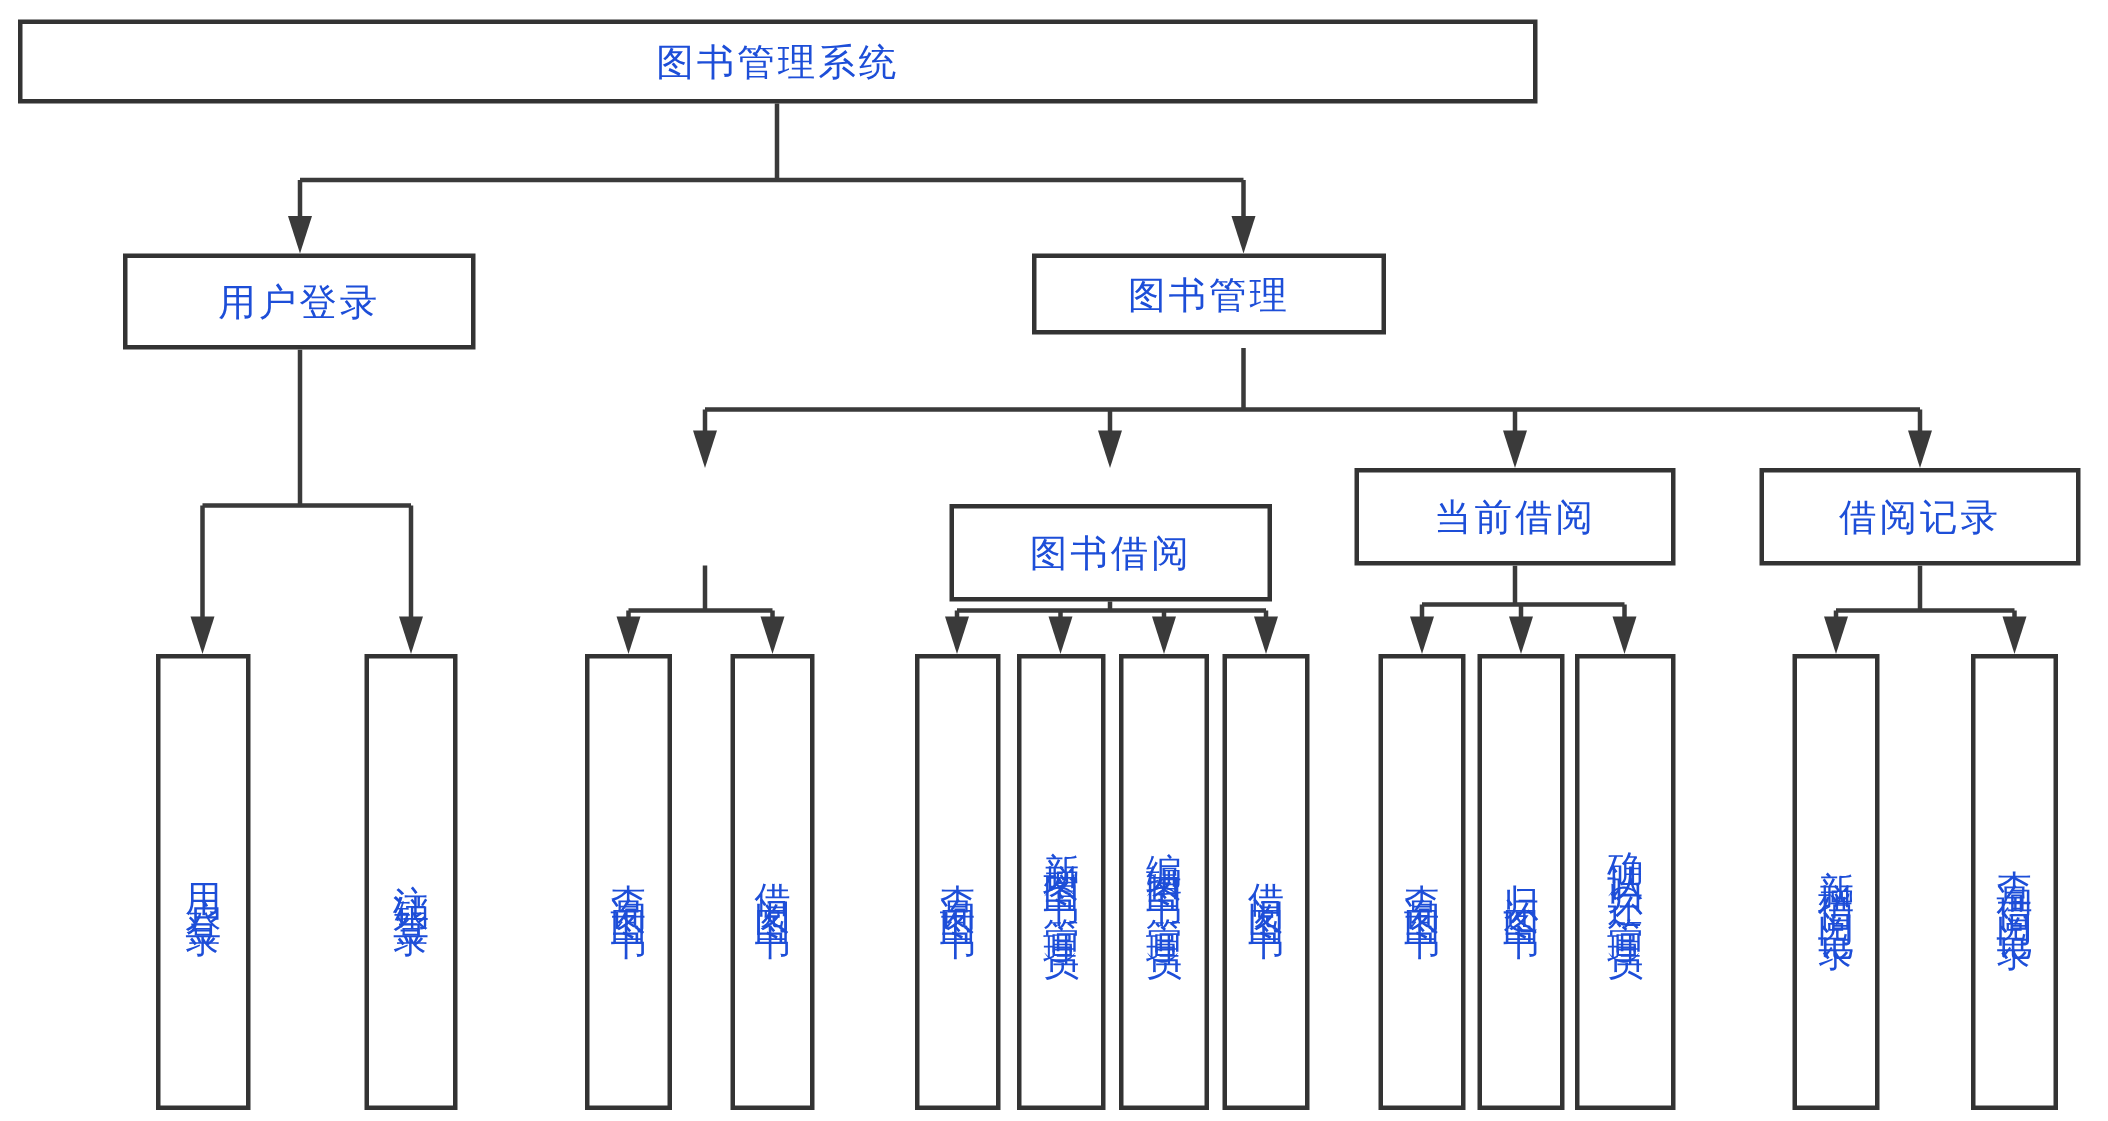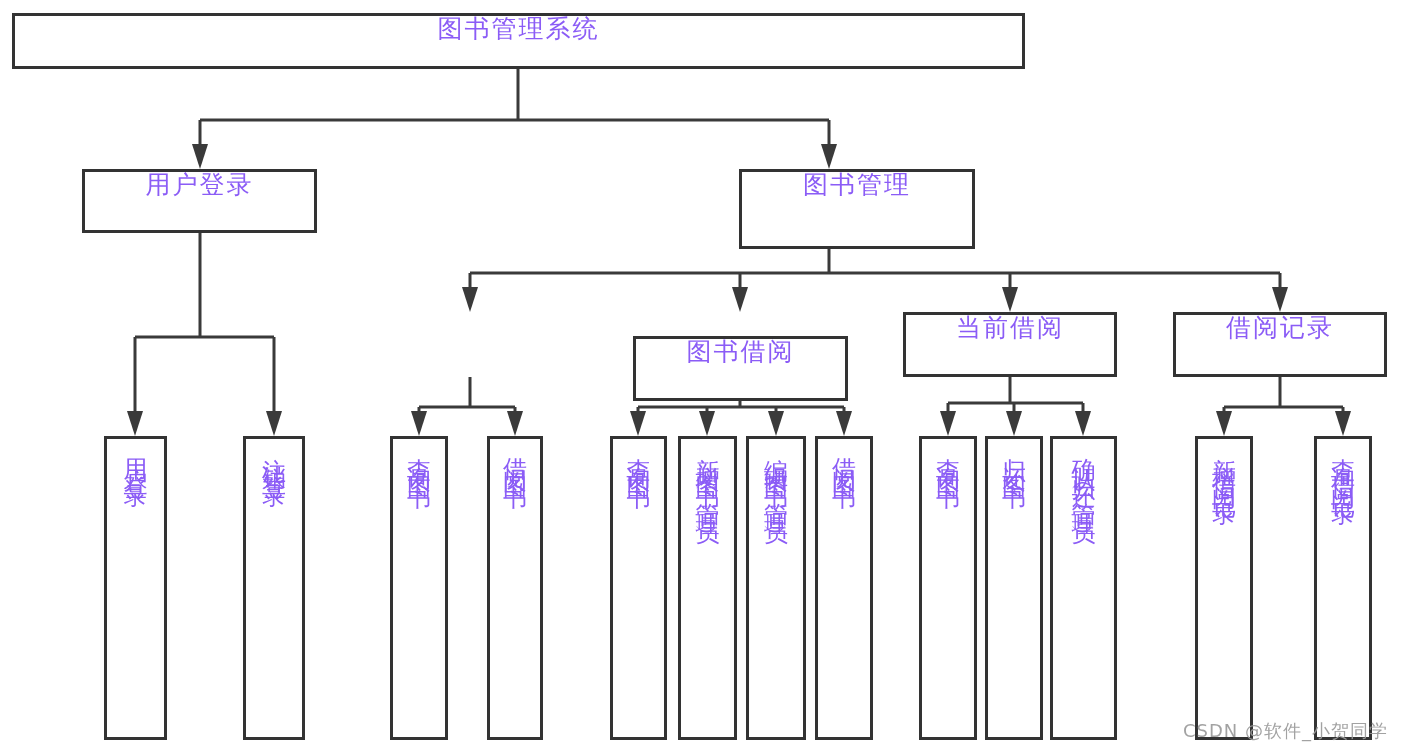--- a/index.html
+++ b/index.html
@@ -30,22 +30,23 @@
   .connector-svg polygon {
     fill: #3a3a3a;
     stroke: none;
   }
   .node {
     position: absolute;
     box-sizing: border-box;
     background: #ffffff;
     border: 3px solid #333333;
     display: flex;
+    align-items: center;
     justify-content: center;
-    color: #8b5cf6;
+    color: #1d4ed8;
   }
   .h-box span {
     font-size: 25px;
     letter-spacing: 2px;
     white-space: nowrap;
     line-height: 1;
   }
   .v-box span {
     writing-mode: vertical-rl;
     text-orientation: mixed;
@@ -102,21 +103,21 @@
     </g>
   </svg>
 
   <div class="node h-box" style="left:12px; top:13px; width:1013px; height:56px;">
     <span>图书管理系统</span>
   </div>
 
   <div class="node h-box" style="left:82px; top:169px; width:235px; height:64px;">
     <span>用户登录</span>
   </div>
-  <div class="node h-box" style="left:739px; top:169px; width:236px; height:80px;">
+  <div class="node h-box" style="left:688px; top:169px; width:236px; height:54px;">
     <span>图书管理</span>
   </div>
 
   <div class="node h-box" style="left:633px; top:312px; width:215px; height:65px;margin-top:24px;">
     <span>图书借阅</span>
   </div>
   <div class="node h-box" style="left:903px; top:312px; width:214px; height:65px;">
     <span>当前借阅</span>
   </div>
   <div class="node h-box" style="left:1173px; top:312px; width:214px; height:65px;">
@@ -160,15 +161,14 @@
     <span>确认归还（管理员）</span>
   </div>
 
   <div class="node v-box" style="left:1195px; top:436px; width:58px; height:304px;">
     <span>新增借阅记录</span>
   </div>
   <div class="node v-box" style="left:1314px; top:436px; width:58px; height:304px;">
     <span>查询借阅记录</span>
   </div>
 
-  <div class="watermark">CSDN @软件_小贺同学</div>
 
 </div>
 
 </body></html>

